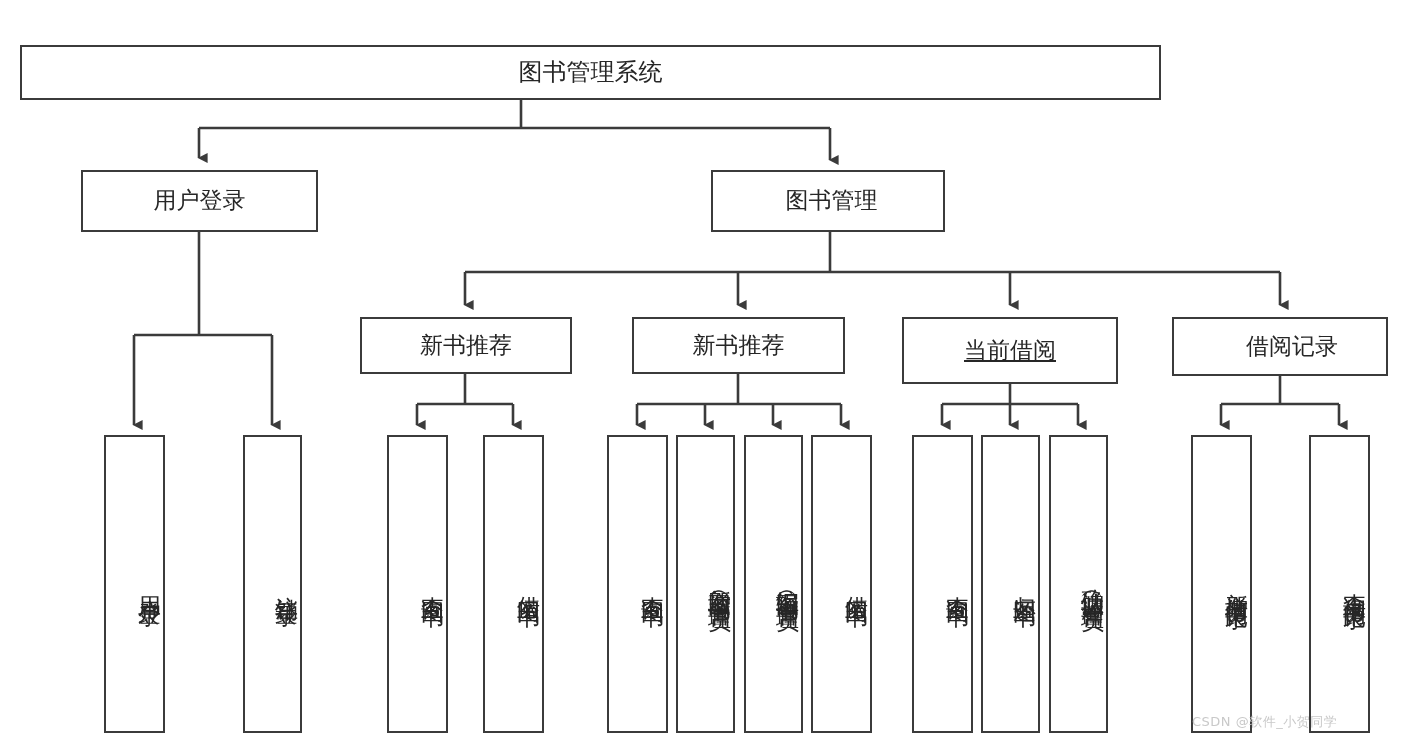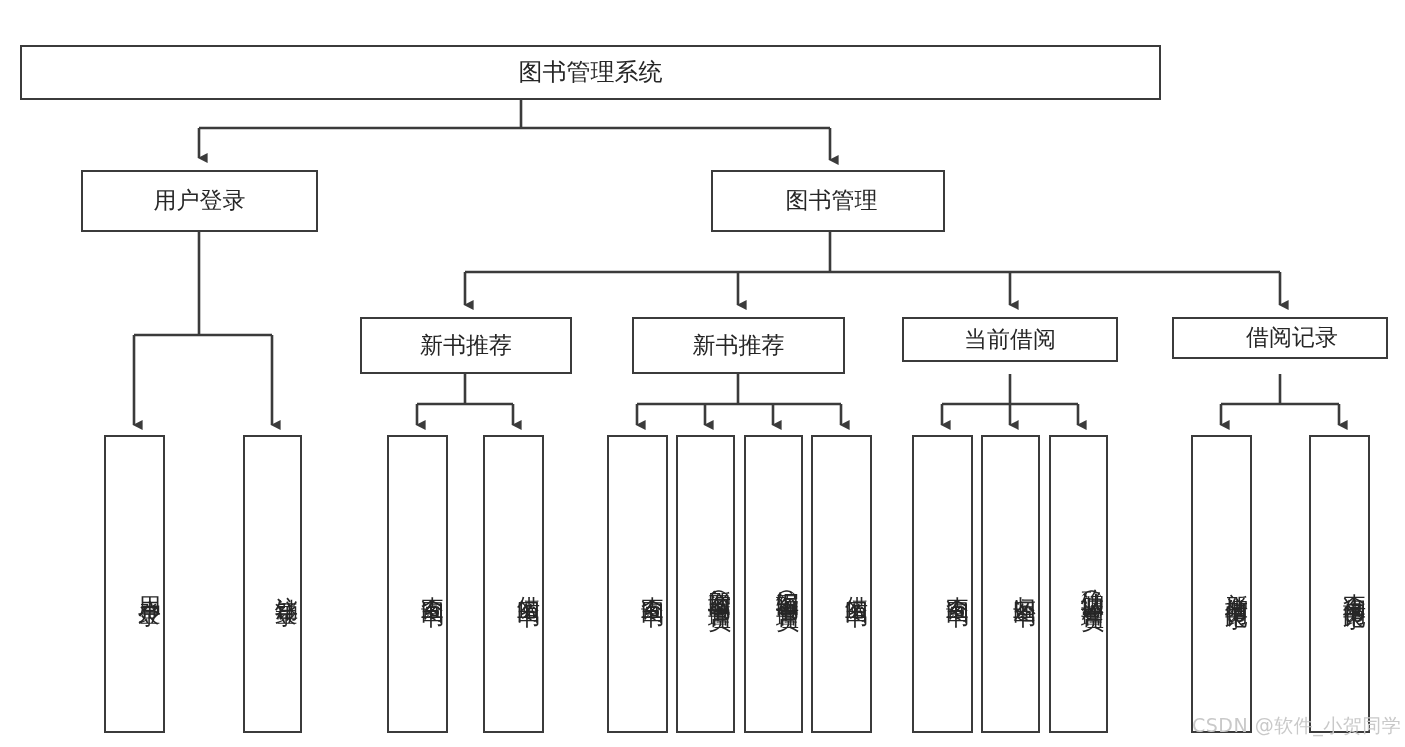--- a/index.html
+++ b/index.html
@@ -56,21 +56,21 @@
   .node.vert .vtext {
     writing-mode: vertical-rl;
     text-orientation: upright;
     display: block;
     white-space: normal;
     max-height: 100%;
   }
   .watermark {
     position: absolute;
     color: #c9c9c9;
-    font-size: 19px;
+    font-size: 13px;
     letter-spacing: 0.5px;
     white-space: nowrap;
     user-select: none;
   }
 </style>
 </head>
 <body>
 
 <div id="diagram-root">
 
@@ -134,24 +134,24 @@
   <div class="node horiz" style="left:711px; top:170px; width:234px; height:62px;padding-left:7px;">
     <span>图书管理</span>
   </div>
 
   <div class="node horiz" style="left:360px; top:317px; width:212px; height:57px;">
     <span>新书推荐</span>
   </div>
   <div class="node horiz" style="left:632px; top:317px; width:213px; height:57px;">
     <span>新书推荐</span>
   </div>
-  <div class="node horiz" style="left:902px; top:317px; width:216px; height:45px;">
+  <div class="node horiz" style="left:902px; top:317px; width:216px; height:67px;text-decoration:underline;">
     <span>当前借阅</span>
   </div>
-  <div class="node horiz" style="left:1172px; top:317px; width:216px; height:42px;padding-left:24px;">
+  <div class="node horiz" style="left:1172px; top:317px; width:216px; height:59px;padding-left:24px;">
     <span>借阅记录</span>
   </div>
 
   <div class="node vert" style="left:104px; top:435px; width:61px; height:298px;">
     <span class="vtext">用户登录</span>
   </div>
   <div class="node vert" style="left:243px; top:435px; width:59px; height:298px;">
     <span class="vtext">注销登录</span>
   </div>
 

